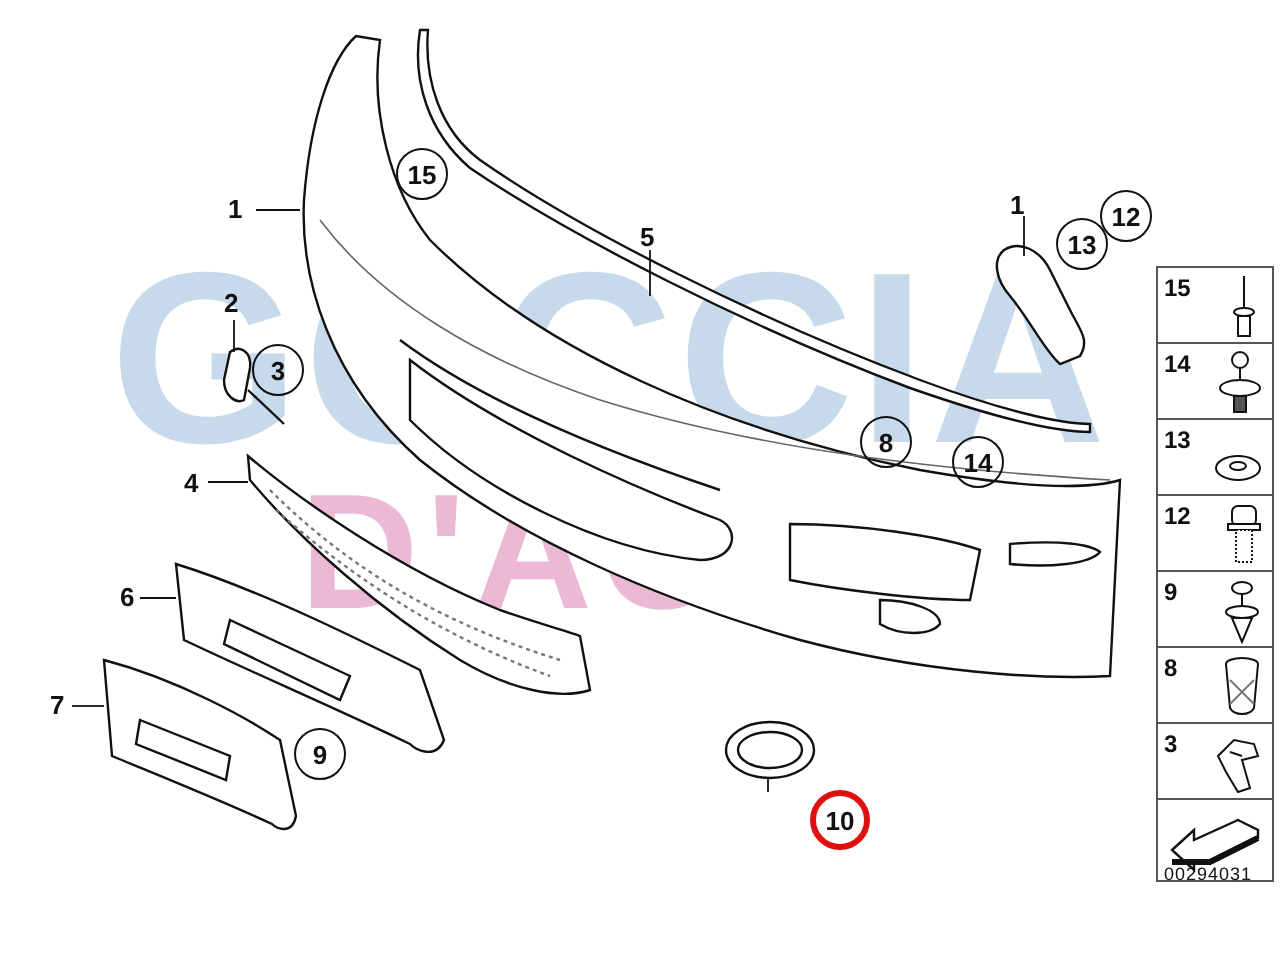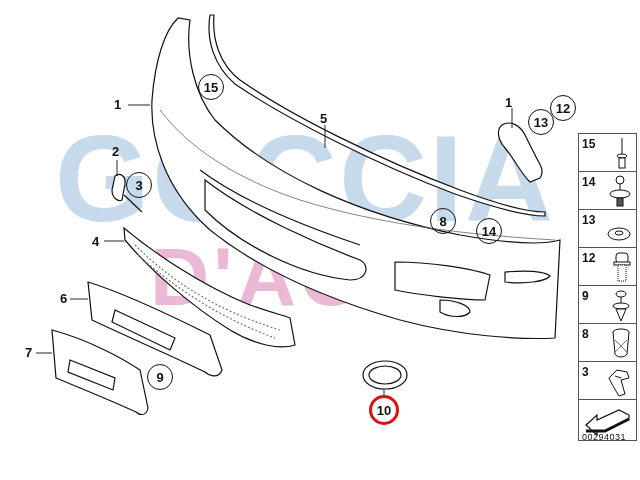--- a/index.html
+++ b/index.html
@@ -4,21 +4,21 @@
 <style>
   html,body{margin:0;padding:0;background:#ffffff;}
   body{width:640px;height:480px;position:relative;overflow:hidden;font-family:"Liberation Sans",sans-serif;}
   #canvas{position:absolute;left:0;top:0;width:640px;height:480px;}
   .wm{position:absolute;font-family:"Liberation Sans",sans-serif;font-weight:bold;pointer-events:none;}
   .wm-top{left:55px;top:118px;font-size:122px;letter-spacing:2px;color:#c6daeb;line-height:1;}
   .wm-bot{left:150px;top:236px;font-size:82px;letter-spacing:4px;color:#ebb8d6;line-height:1;}
   .lbl{position:absolute;font-weight:bold;font-size:13px;color:#111;line-height:1;}
   .circ{position:absolute;width:26px;height:26px;border:1.5px solid #111;border-radius:50%;
         display:flex;align-items:center;justify-content:center;font-weight:bold;font-size:13px;color:#111;background:transparent;box-sizing:border-box;}
-  .circ.hl{border:3px solid #e01010;width:30px;height:30px;}
+  .circ.hl{border:3px solid #e01010;width:30px;height:30px;margin-left:36px;}
   .legend{position:absolute;left:578px;top:133px;width:57px;border:1px solid #555;background:#fff;}
   .legend .cell{position:relative;height:38px;border-bottom:1px solid #555;box-sizing:border-box;}
   .legend .cell:last-child{border-bottom:none;height:40px;}
   .legend .num{position:absolute;left:3px;top:3px;font-weight:bold;font-size:12px;color:#111;}
   .legend svg{position:absolute;right:3px;top:2px;}
   .code{position:absolute;left:582px;top:432px;font-size:9px;color:#111;letter-spacing:0.5px;}
 </style>
 </head>
 <body>
 

